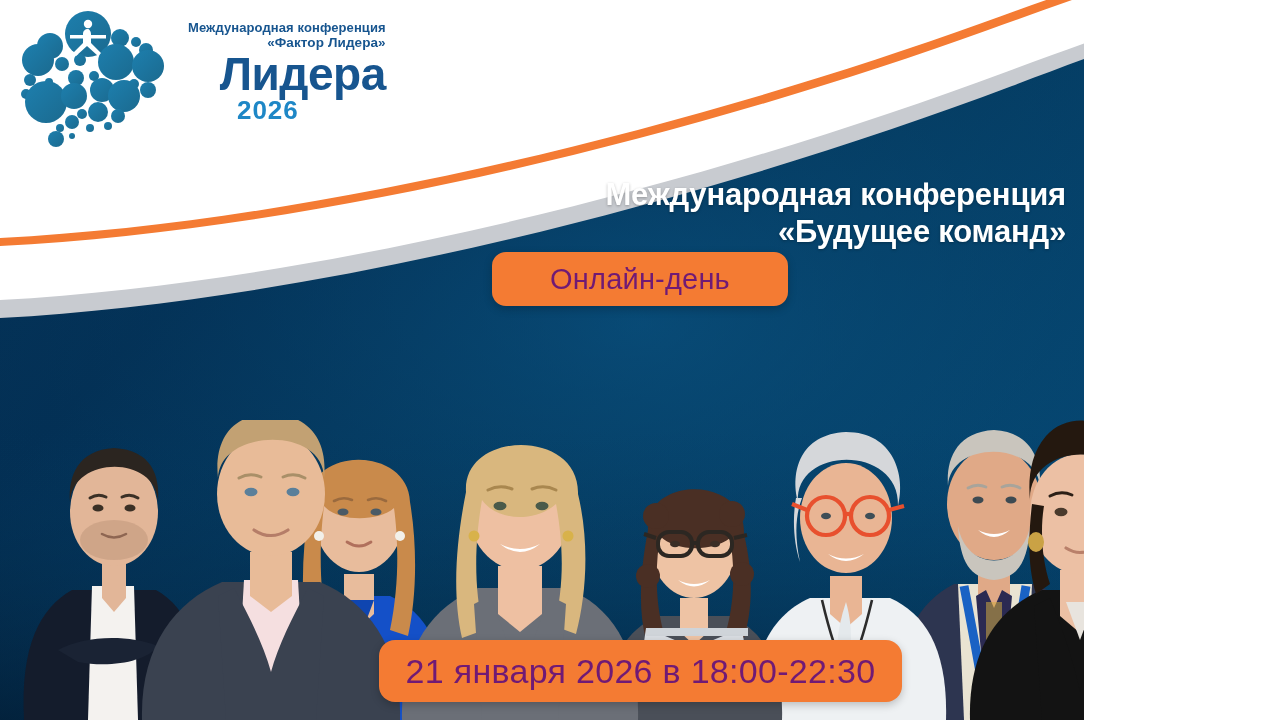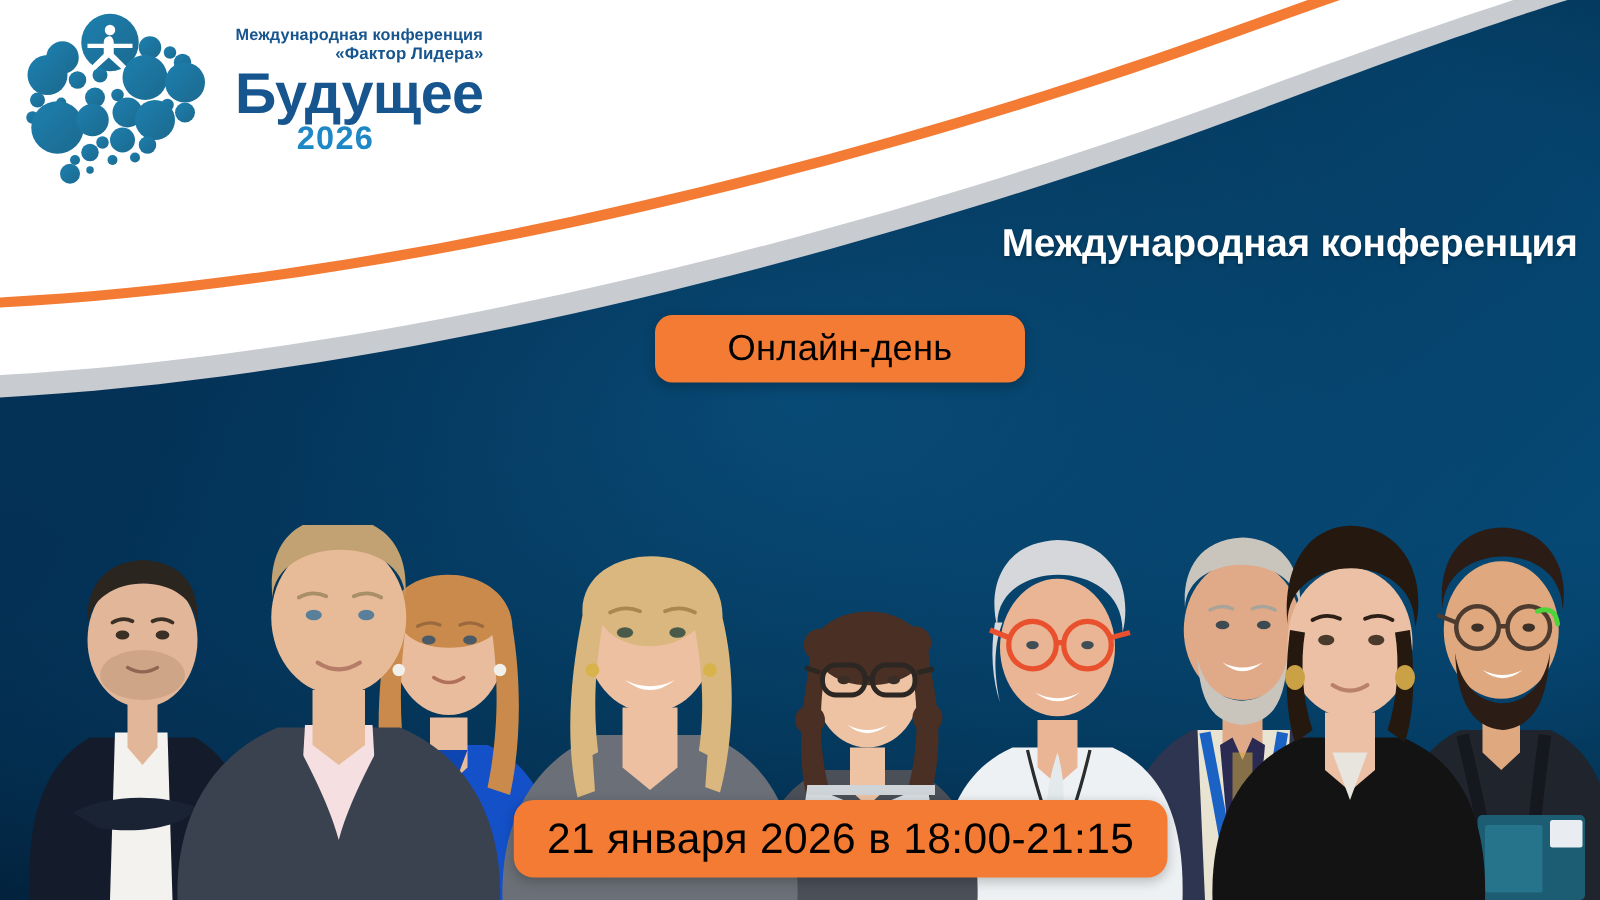--- a/index.html
+++ b/index.html
@@ -2,21 +2,21 @@
 <html><head>
 <meta charset="utf-8">
 <style>
   html,body{margin:0;padding:0;}
   body{
     width:1280px;height:720px;overflow:hidden;
     font-family:"Liberation Sans","DejaVu Sans",sans-serif;
     background:#ffffff;
   }
   #banner{
-    position:relative;width:1280px;height:720px;overflow:hidden;
+    position:relative;width:1084px;height:720px;overflow:hidden;
     background:#ffffff;
   }
 
   
   .bg-svg{position:absolute;inset:0;width:1280px;height:720px;display:block;}
 
   
   #logo-block{
     position:absolute;left:14px;top:8px;width:420px;height:152px;
     display:flex;align-items:flex-start;gap:6px;z-index:30;
@@ -41,24 +41,23 @@
   
   #headline{
     position:absolute;right:18px;top:176px;z-index:30;text-align:right;
     color:#ffffff;font-weight:700;font-size:31px;line-height:37px;
     letter-spacing:-0.2px;text-shadow:0 1px 3px rgba(0,0,0,.28);
     white-space:nowrap;
   }
 
   
   .pill{
-    position:absolute;z-index:40;background:#F47B33;color:#000000;
+    position:absolute;z-index:40;background:#F47B33;color:#701a75;
     border-radius:14px;display:flex;align-items:center;justify-content:center;
     box-shadow:0 3px 9px rgba(0,0,0,.22);
-    margin-left:32px;
   }
   #online-pill{
     left:492px;top:252px;width:296px;height:54px;
     font-size:29px;font-weight:400;letter-spacing:.2px;
   }
   #date-pill{
     left:379px;top:640px;width:523px;height:62px;border-radius:16px;
     font-size:34px;font-weight:400;letter-spacing:.3px;
   }
 
@@ -354,26 +353,27 @@
       <g fill="#ffffff">
         <circle cx="74" cy="16" r="4.2"></circle>
         <path d="M74 21 c-3 0 -5 2 -5 5 l0 9 l-10 10 l3 3 l11 -10 l11 10 l3 -3 l-10 -10 l0 -9 c0 -3 -2 -5 -3 -5 Z"></path>
         <path d="M56 27 h36 v3.4 h-36 Z"></path>
       </g>
     </svg>
 
     <div id="logo-text">
       <div class="logo-kicker">Международная конференция</div>
       <div class="logo-kicker logo-kicker-2">«Фактор Лидера»</div>
-      <div class="logo-big">Будущее</div>
+      <div class="logo-big">Лидера</div>
       <div class="logo-year">2026</div>
     </div>
   </div>
 
   <div id="headline">
     <div>Международная конференция</div>
+    <div>«Будущее команд»</div>
   </div>
 
   <div class="pill" id="online-pill">Онлайн-день</div>
 
-  <div class="pill" id="date-pill">21 января 2026 в 18:00-21:15</div>
+  <div class="pill" id="date-pill">21 января 2026 в 18:00-22:30</div>
 
 </div>
 
 </body></html>

